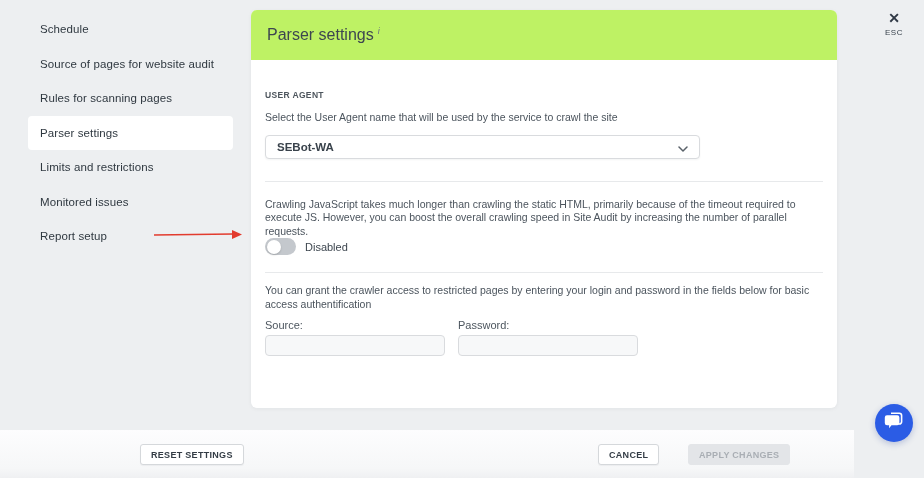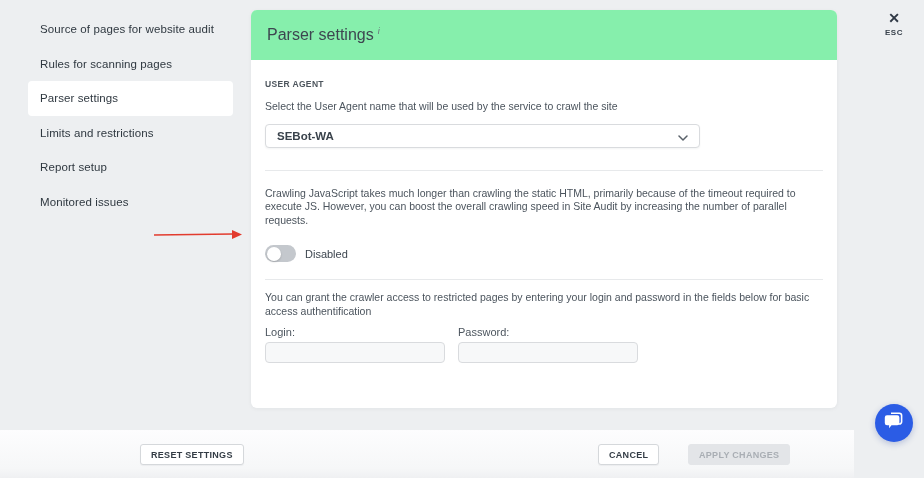--- a/index.html
+++ b/index.html
@@ -28,55 +28,55 @@
   
   .annot-arrow{position:absolute;left:154px;top:226px;width:88px;height:11px;}
 
   
   .panel{
     position:absolute;left:251px;top:10px;width:586px;height:398px;
     background:#fff;border-radius:6px;
     box-shadow:0 1px 4px rgba(25,35,45,.05);
   }
   .panel-header{
-    height:50px;background:#86efac;border-radius:6px 6px 0 0;
+    height:50px;background:#bef264;border-radius:6px 6px 0 0;
     display:flex;align-items:center;padding:0 16px;
   }
   .panel-title{font-size:16px;font-weight:400;color:#3d4650;}
   .info-sup{font-size:9px;color:#6b747d;font-style:italic;vertical-align:super;margin-left:4px;cursor:pointer;}
 
   .panel-body{padding:0 14px;}
   .section-label{
     font-size:8.5px;font-weight:bold;color:#4d555d;
     letter-spacing:.35px;line-height:11px;
   }
   .desc{
     font-size:10.5px;color:#4b545d;line-height:13.5px;max-width:556px;
   }
-  .lbl-ua{margin-top:19px;}
+  .lbl-ua{margin-top:30px;}
   .desc-ua{margin-top:10px;}
 
   .dropdown{
     margin-top:10px;width:435px;height:24px;
     border:1px solid #d9dbde;border-radius:4px;background:#fff;
     display:flex;align-items:center;justify-content:space-between;
     padding:0 11px;cursor:pointer;
     box-shadow:0 1px 2px rgba(27,36,44,.05);
     text-align:center;
   }
   .dropdown-value{font-size:11.5px;font-weight:bold;color:#39424b;}
 
   .divider{height:1px;background:#e7e9eb;}
   .div-1{margin-top:22px;}
   .div-2{margin-top:17px;}
 
   .lbl-js{margin-top:17px;}
   .desc-js{margin-top:16px;}
 
-  .toggle-row{margin-top:18px;display:flex;align-items:center;gap:9px;}
+  .toggle-row{margin-top:0;display:flex;align-items:center;gap:9px;}
   .toggle{
     width:31px;height:17px;border-radius:9px;background:#c4c8cd;
     position:relative;cursor:pointer;flex:0 0 auto;
   }
   .toggle-knob{
     position:absolute;left:1.5px;top:1.5px;width:14px;height:14px;
     border-radius:50%;background:#fff;box-shadow:0 1px 2px rgba(0,0,0,.18);
   }
   .toggle-label{font-size:11px;color:#3d464f;}
 
@@ -92,21 +92,21 @@
     padding:0 7px;font-size:11px;color:#39424b;outline:none;
     font-family:"Liberation Sans",sans-serif;
   }
 
   
   .close-ctl{
     position:absolute;left:879px;top:11px;width:30px;
     text-align:center;color:#2f3845;cursor:pointer;
   }
   .close-x{font-size:14px;line-height:15px;font-weight:bold;}
-  .close-esc{font-size:8px;letter-spacing:.6px;margin-top:2px;font-weight:bold;color:#39424d;}
+  .close-esc{font-size:8px;letter-spacing:.6px;margin-top:2px;font-weight:normal;color:#39424d;}
 
   
   .footer{
     position:absolute;left:0;top:430px;width:854px;height:48px;
     background:linear-gradient(180deg,#fdfdfe 0%,#f6f7f8 80%,#eff0f2 100%);
   }
   .btn{
     position:absolute;top:14px;height:21px;
     display:inline-flex;align-items:center;justify-content:center;
     border-radius:3px;font-size:9px;font-weight:bold;letter-spacing:.3px;
@@ -122,26 +122,27 @@
     position:absolute;left:875px;top:404px;width:38px;height:38px;
     border-radius:50%;background:var(--accent);cursor:pointer;
     display:flex;align-items:center;justify-content:center;
     box-shadow:0 2px 6px rgba(20,50,150,.25);
   }
 </style>
 </head>
 <body>
 
 <nav class="sidebar">
+  <div class="side-item">Schedule</div>
   <div class="side-item">Source of pages for website audit</div>
   <div class="side-item">Rules for scanning pages</div>
   <div class="side-item selected">Parser settings</div>
   <div class="side-item">Limits and restrictions</div>
+  <div class="side-item">Monitored issues</div>
   <div class="side-item">Report setup</div>
-  <div class="side-item">Monitored issues</div>
 </nav>
 
 <div class="annot-arrow">
   <svg width="88" height="11" viewBox="0 0 88 11">
     <line x1="0" y1="6" x2="79" y2="5" stroke="#e23b2e" stroke-width="1.7"></line>
     <path d="M78 1 L88 5.5 L78 10 Z" fill="#e23b2e"></path>
   </svg>
 </div>
 
 <section class="panel">
@@ -170,21 +171,21 @@
         <div class="toggle-knob"></div>
       </div>
       <span class="toggle-label">Disabled</span>
     </div>
 
     <div class="divider div-2"></div>
 
     <p class="desc desc-auth">You can grant the crawler access to restricted pages by entering your login and password in the fields below for basic access authentification</p>
     <div class="fields">
       <div class="field">
-        <div class="field-label">Login:</div>
+        <div class="field-label">Source:</div>
         <input type="text" value="" style="">
       </div>
       <div class="field">
         <div class="field-label">Password:</div>
         <input type="text" value="" style="">
       </div>
     </div>
   </div>
 </section>
 

